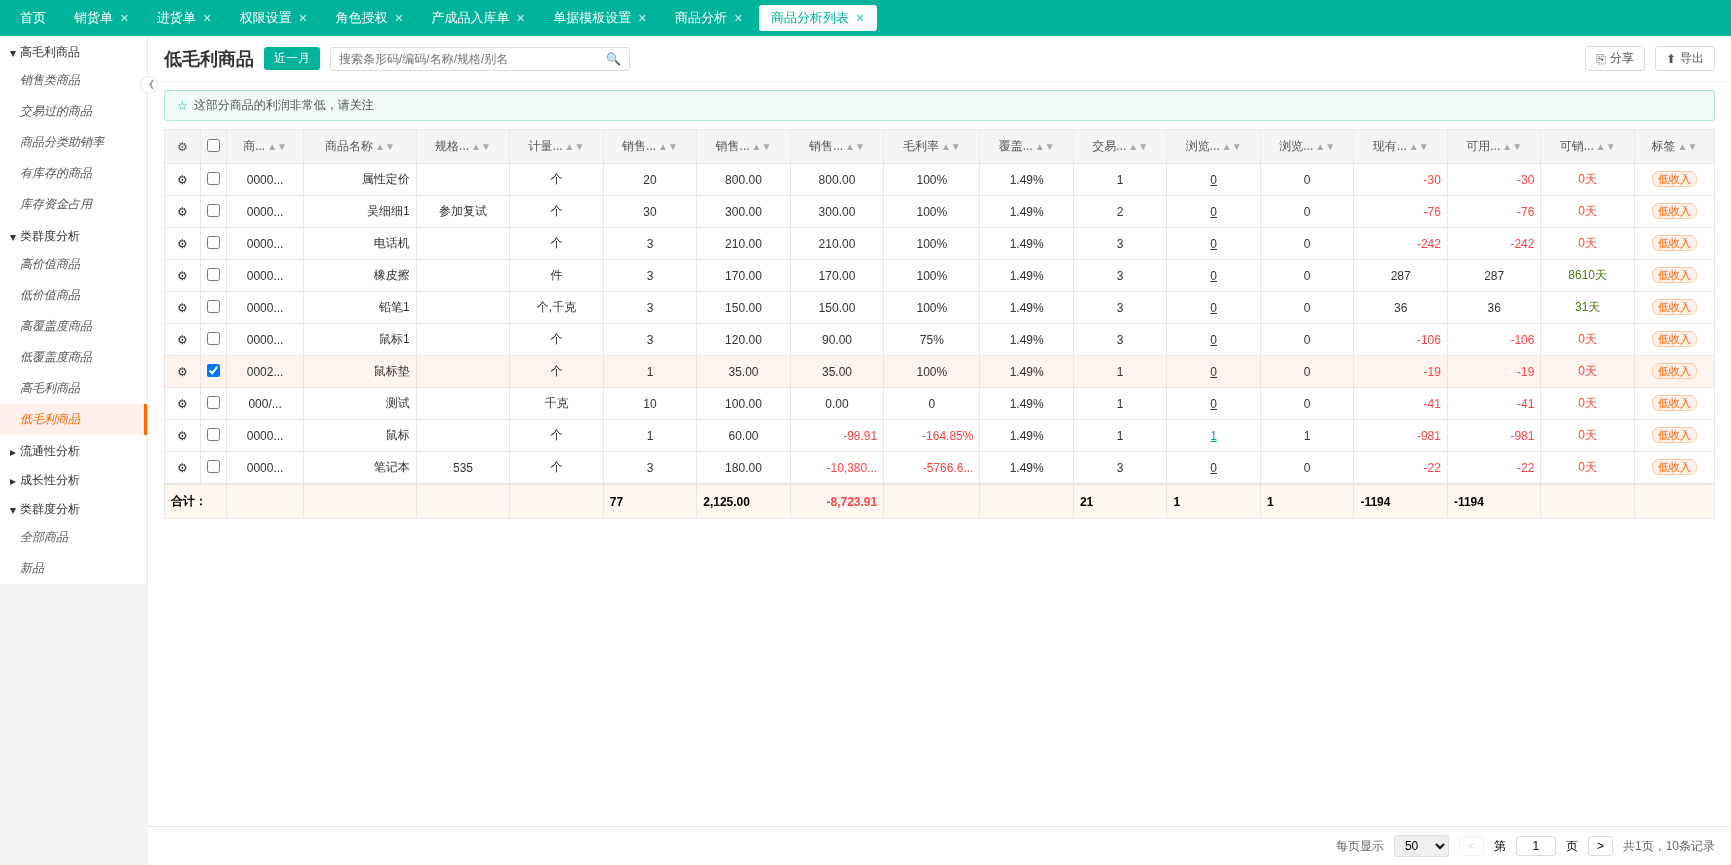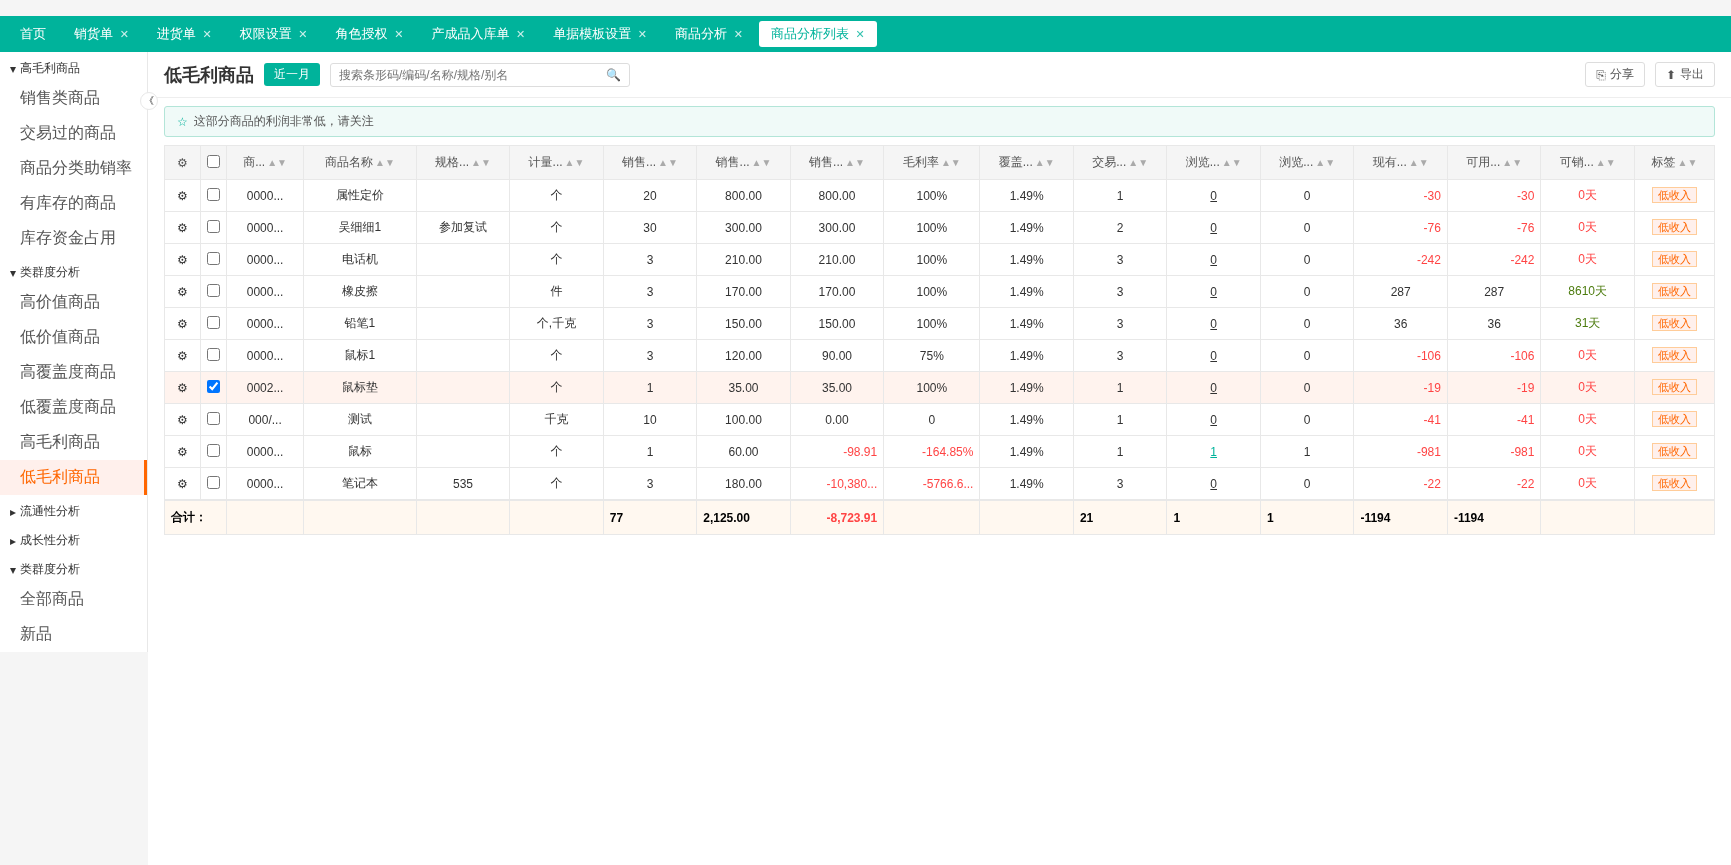--- a/index.html
+++ b/index.html
@@ -6,21 +6,20 @@
     body { background: #f5f5f5; overflow: hidden; width: 1731px; height: 865px; }
 
     
     .top-nav {
       background: #00b39b;
       height: 36px;
       display: flex;
       align-items: center;
       padding: 0 8px;
       gap: 4px;
-      margin-top: 16px;
     }
     .nav-item {
       color: #fff;
       padding: 4px 12px;
       cursor: pointer;
       border-radius: 3px;
       white-space: nowrap;
       font-size: 13px;
     }
     .nav-item.active { background: #fff; color: #00b39b; }
@@ -46,21 +45,22 @@
       font-size: 12px;
       display: flex;
       align-items: center;
       gap: 4px;
       cursor: pointer;
     }
     .sidebar-item {
       padding: 7px 10px 7px 20px;
       cursor: pointer;
       color: #555;
-      font-size: 16px;
+      font-size: 12px;
+      font-style: italic;
     }
     .sidebar-item.active { background: #fff0ec; color: #ff6600; border-right: 3px solid #ff6600; }
 
     
     .content-area {
       flex: 1;
       display: flex;
       flex-direction: column;
       overflow: hidden;
       background: #fff;
@@ -168,26 +168,26 @@
     thead th .sort-arrows { color: #aaa; font-size: 10px; display: inline-flex; flex-direction: column; vertical-align: middle; line-height: 1; margin-left: 2px; }
     tbody tr { background: #fff; }
     tbody tr.selected-row { background: #fff3ee; }
     tbody td {
       padding: 7px 6px;
       border: 1px solid #e8e8e8;
       text-align: center;
       color: #333;
       white-space: nowrap;
     }
-    tbody td.left-align { text-align: center; }
+    tbody td.left-align { text-align: right; }
     .tag-badge {
       background: #fff0ec;
       color: #ff6600;
       border: 1px solid #ffcc99;
-      border-radius: 0;
+      border-radius: 7px;
       padding: 1px 5px;
       font-size: 11px;
     }
     .zero-link { color: #333; text-decoration: underline; cursor: pointer; }
     .one-link { color: #00b39b; text-decoration: underline; cursor: pointer; }
     .red-text { color: #ff4444; text-align: right; }
     .days-red { color: #ff4444; }
     .days-normal { color: #4d7c0f; }
 
     
@@ -597,14 +597,27 @@
             <td>1</td>
             <td>-1194</td>
             <td>-1194</td>
             <td></td>
             <td></td>
           </tr>
         </tfoot>
       </table>
     </div>
 
+    <div class="bottom-bar">
+      <span class="per-page-label">每页显示</span>
+      <select class="per-page-select">
+        <option>50</option>
+        <option>100</option>
+      </select>
+      <button class="page-nav-btn" disabled="">&lt;</button>
+      <span>第</span>
+      <input type="text" class="page-input" value="1" style="">
+      <span>页</span>
+      <button class="page-nav-btn">&gt;</button>
+      <span class="page-info">共1页，10条记录</span>
+    </div>
   </div>
 </div>
 
 </body></html>

